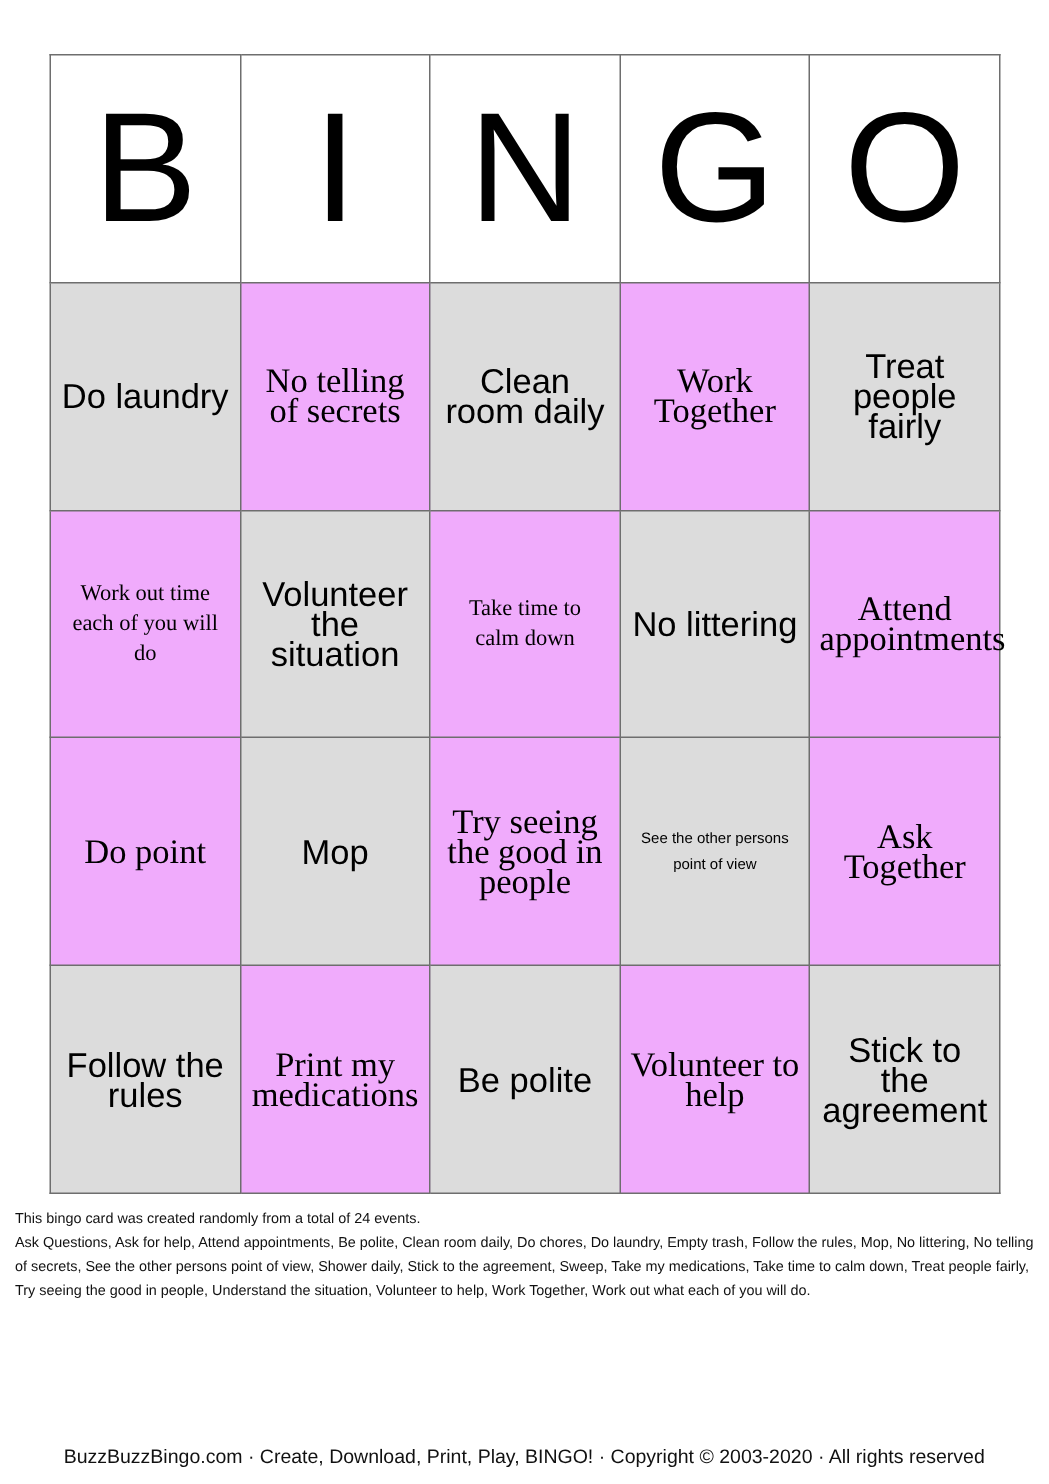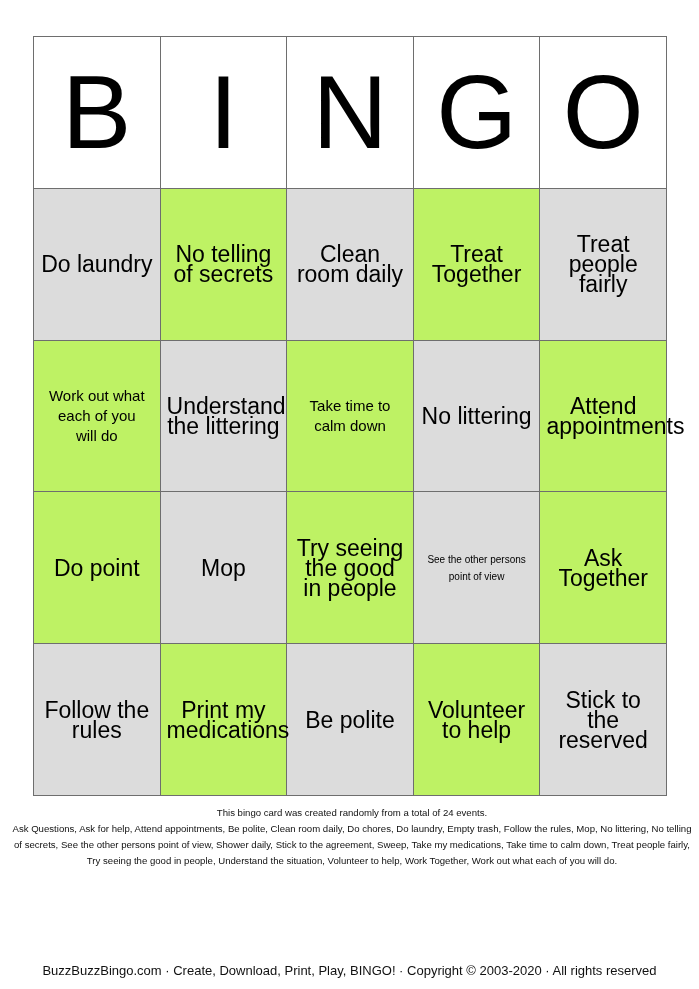--- a/index.html
+++ b/index.html
@@ -17,26 +17,26 @@
     width: 126.6px; height: 126.6px;
     text-align: center; vertical-align: middle;
     padding: 0 6px; box-sizing: border-box;
     font-size: 23px; line-height: 20px;
   }
   .card td.hdr {
     font-size: 104px; line-height: 104px; background: #ffffff;
     padding: 0;
   }
   .card td.gray { background: #dcdcdc; }
-  .card td.white { background: #bef264; }
+  .card td.white { background: #f0abfc; font-family: Liberation Serif, serif; }
   .card td.sm { font-size: 15px; line-height: 20px; padding: 0 14px; }
   .card td.xs { font-size: 10px; line-height: 17px; padding: 0 10px; }
   .note {
     position: absolute; left: 10px; top: 805px; width: 684px;
-    font-size: 9.6px; line-height: 16px; color: #111; text-align: center;
+    font-size: 9.6px; line-height: 16px; color: #111;
   }
   .credit {
     position: absolute; left: 0; top: 962px; width: 699px;
     text-align: center; font-size: 13px; line-height: 18px; color: #111;
   }
 </style>
 </head>
 <body>
 
 <table class="card">
@@ -45,43 +45,43 @@
       <td class="hdr">B</td>
       <td class="hdr">I</td>
       <td class="hdr">N</td>
       <td class="hdr">G</td>
       <td class="hdr">O</td>
     </tr>
     <tr>
       <td class="gray">Do laundry</td>
       <td class="white">No telling of secrets</td>
       <td class="gray">Clean room daily</td>
-      <td class="white">Treat Together</td>
+      <td class="white">Work Together</td>
       <td class="gray">Treat people fairly</td>
     </tr>
     <tr>
-      <td class="white sm">Work out what each of you will do</td>
-      <td class="gray">Understand the littering</td>
+      <td class="white sm">Work out time each of you will do</td>
+      <td class="gray">Volunteer the situation</td>
       <td class="white sm">Take time to calm down</td>
       <td class="gray">No littering</td>
       <td class="white">Attend appointments</td>
     </tr>
     <tr>
       <td class="white">Do point</td>
       <td class="gray">Mop</td>
       <td class="white">Try seeing the good in people</td>
       <td class="gray xs">See the other persons point of view</td>
       <td class="white">Ask Together</td>
     </tr>
     <tr>
       <td class="gray">Follow the rules</td>
       <td class="white">Print my medications</td>
       <td class="gray">Be polite</td>
       <td class="white">Volunteer to help</td>
-      <td class="gray">Stick to the reserved</td>
+      <td class="gray">Stick to the agreement</td>
     </tr>
   </tbody>
 </table>
 
 <div class="note">
   <div>This bingo card was created randomly from a total of 24 events.</div>
   <div>Ask Questions, Ask for help, Attend appointments, Be polite, Clean room daily, Do chores, Do laundry, Empty trash, Follow the rules, Mop, No littering, No telling of secrets, See the other persons point of view, Shower daily, Stick to the agreement, Sweep, Take my medications, Take time to calm down, Treat people fairly, Try seeing the good in people, Understand the situation, Volunteer to help, Work Together, Work out what each of you will do.</div>
 </div>
 
 <div class="credit">BuzzBuzzBingo.com · Create, Download, Print, Play, BINGO! · Copyright © 2003-2020 · All rights reserved</div>

